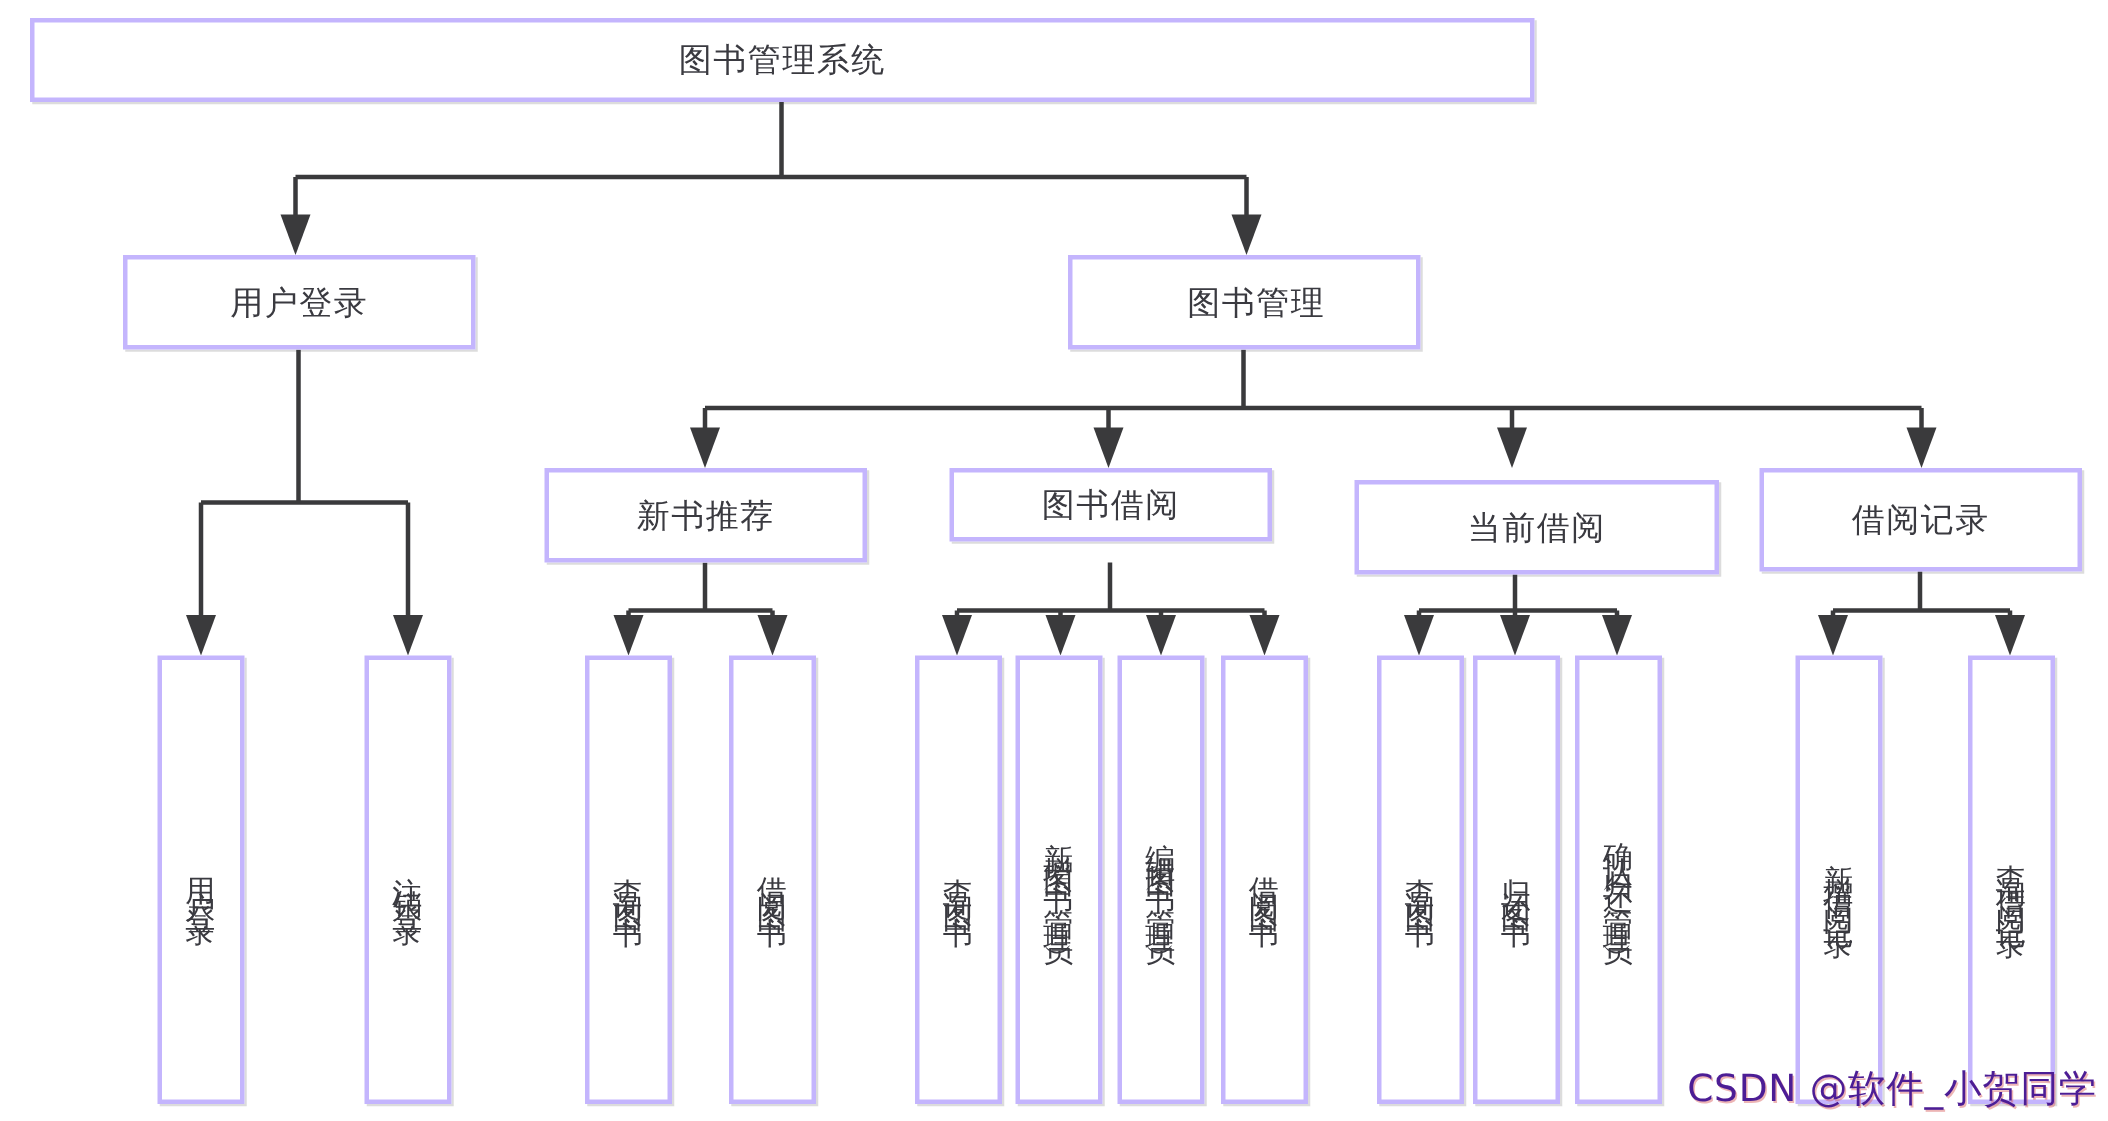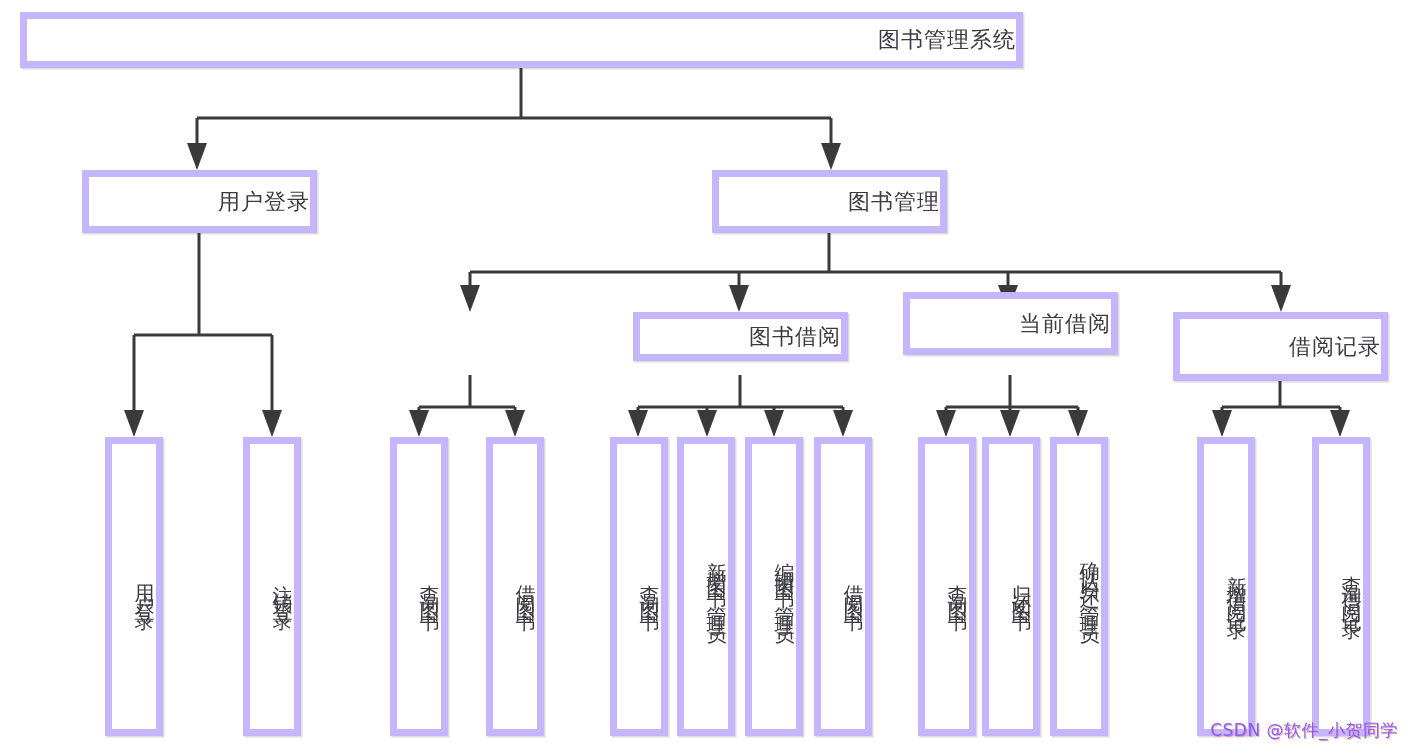--- a/index.html
+++ b/index.html
@@ -17,25 +17,25 @@
   }
   svg.connectors {
     position: absolute;
     left: 0; top: 0;
     width: 1405px;
     height: 747px;
   }
   .node {
     position: absolute;
     box-sizing: border-box;
-    border: 7px solid #c4b5fd;
+    border: 3px solid #c4b5fd;
     background: #ffffff;
     display: flex;
     align-items: center;
-    justify-content: flex-end;
+    justify-content: center;
     color: #3a3a40;
     box-shadow: 1.5px 1.5px 0 rgba(60,60,60,0.18);
   }
   .node.h-label { font-size: 22px; letter-spacing: 1px; }
   .node.leaf { width: 58px; height: 299px; top: 437px; }
   .node.leaf .vtext {
     writing-mode: vertical-lr;
     text-orientation: mixed;
     font-size: 20px;
     letter-spacing: 9px;
@@ -43,42 +43,42 @@
     white-space: nowrap;
   }
   
   .n-root  { left: 20px;  top: 12px;  width: 1003px; height: 56px; }
   
   .n-l2a   { left: 82px;  top: 170px; width: 235px;  height: 63px; }
   .n-l2b   { left: 712px; top: 170px; width: 235px;  height: 63px; padding-left: 16px; }
   
   .n-l3a   { left: 363px;  top: 312px; width: 215px; height: 63px; }
   .n-l3b   { left: 633px;  top: 312px; width: 215px; height: 49px; }
-  .n-l3c   { left: 903px;  top: 292px; width: 215px; height: 63px; }
+  .n-l3c   { left: 903px;  top: 320px; width: 243px; height: 63px; }
   .n-l3d   { left: 1173px; top: 312px; width: 215px; height: 69px; }
   
   .lf-1a { left: 105px; }
   .lf-1b { left: 243px; }
   .lf-2a { left: 390px; }
   .lf-2b { left: 486px; }
   .lf-3a { left: 610px; }
   .lf-3b { left: 677px; width: 60px; }
   .lf-3c { left: 745px; }
   .lf-3d { left: 814px; }
   .lf-4a { left: 918px; }
   .lf-4b { left: 982px; width: 56px; }
   .lf-4c { left: 1050px; }
   .lf-5a { left: 1197px; width: 56px; }
   .lf-5b { left: 1312px; width: 56px; }
   .watermark {
     position: absolute;
     right: 7px;
     bottom: 5px;
-    font-size: 17px;
-    color: #8b5cf6;
+    font-size: 25px;
+    color: #4c1d95;
     text-shadow: 1px 1px 0 rgba(214,92,92,0.45);
     letter-spacing: 0.5px;
   }
 </style>
 </head>
 <body>
 
 <div class="canvas">
 
   <svg class="connectors" viewBox="0 0 1405 747" xmlns="http://www.w3.org/2000/svg">
@@ -132,20 +132,23 @@
     <span>图书管理系统</span>
   </div>
 
   <div class="node h-label n-l2a">
     <span>用户登录</span>
   </div>
   <div class="node h-label n-l2b">
     <span>图书管理</span>
   </div>
 
+  <div class="node h-label n-l3a">
+    <span>新书推荐</span>
+  </div>
   <div class="node h-label n-l3b">
     <span>图书借阅</span>
   </div>
   <div class="node h-label n-l3c">
     <span>当前借阅</span>
   </div>
   <div class="node h-label n-l3d">
     <span>借阅记录</span>
   </div>
 

